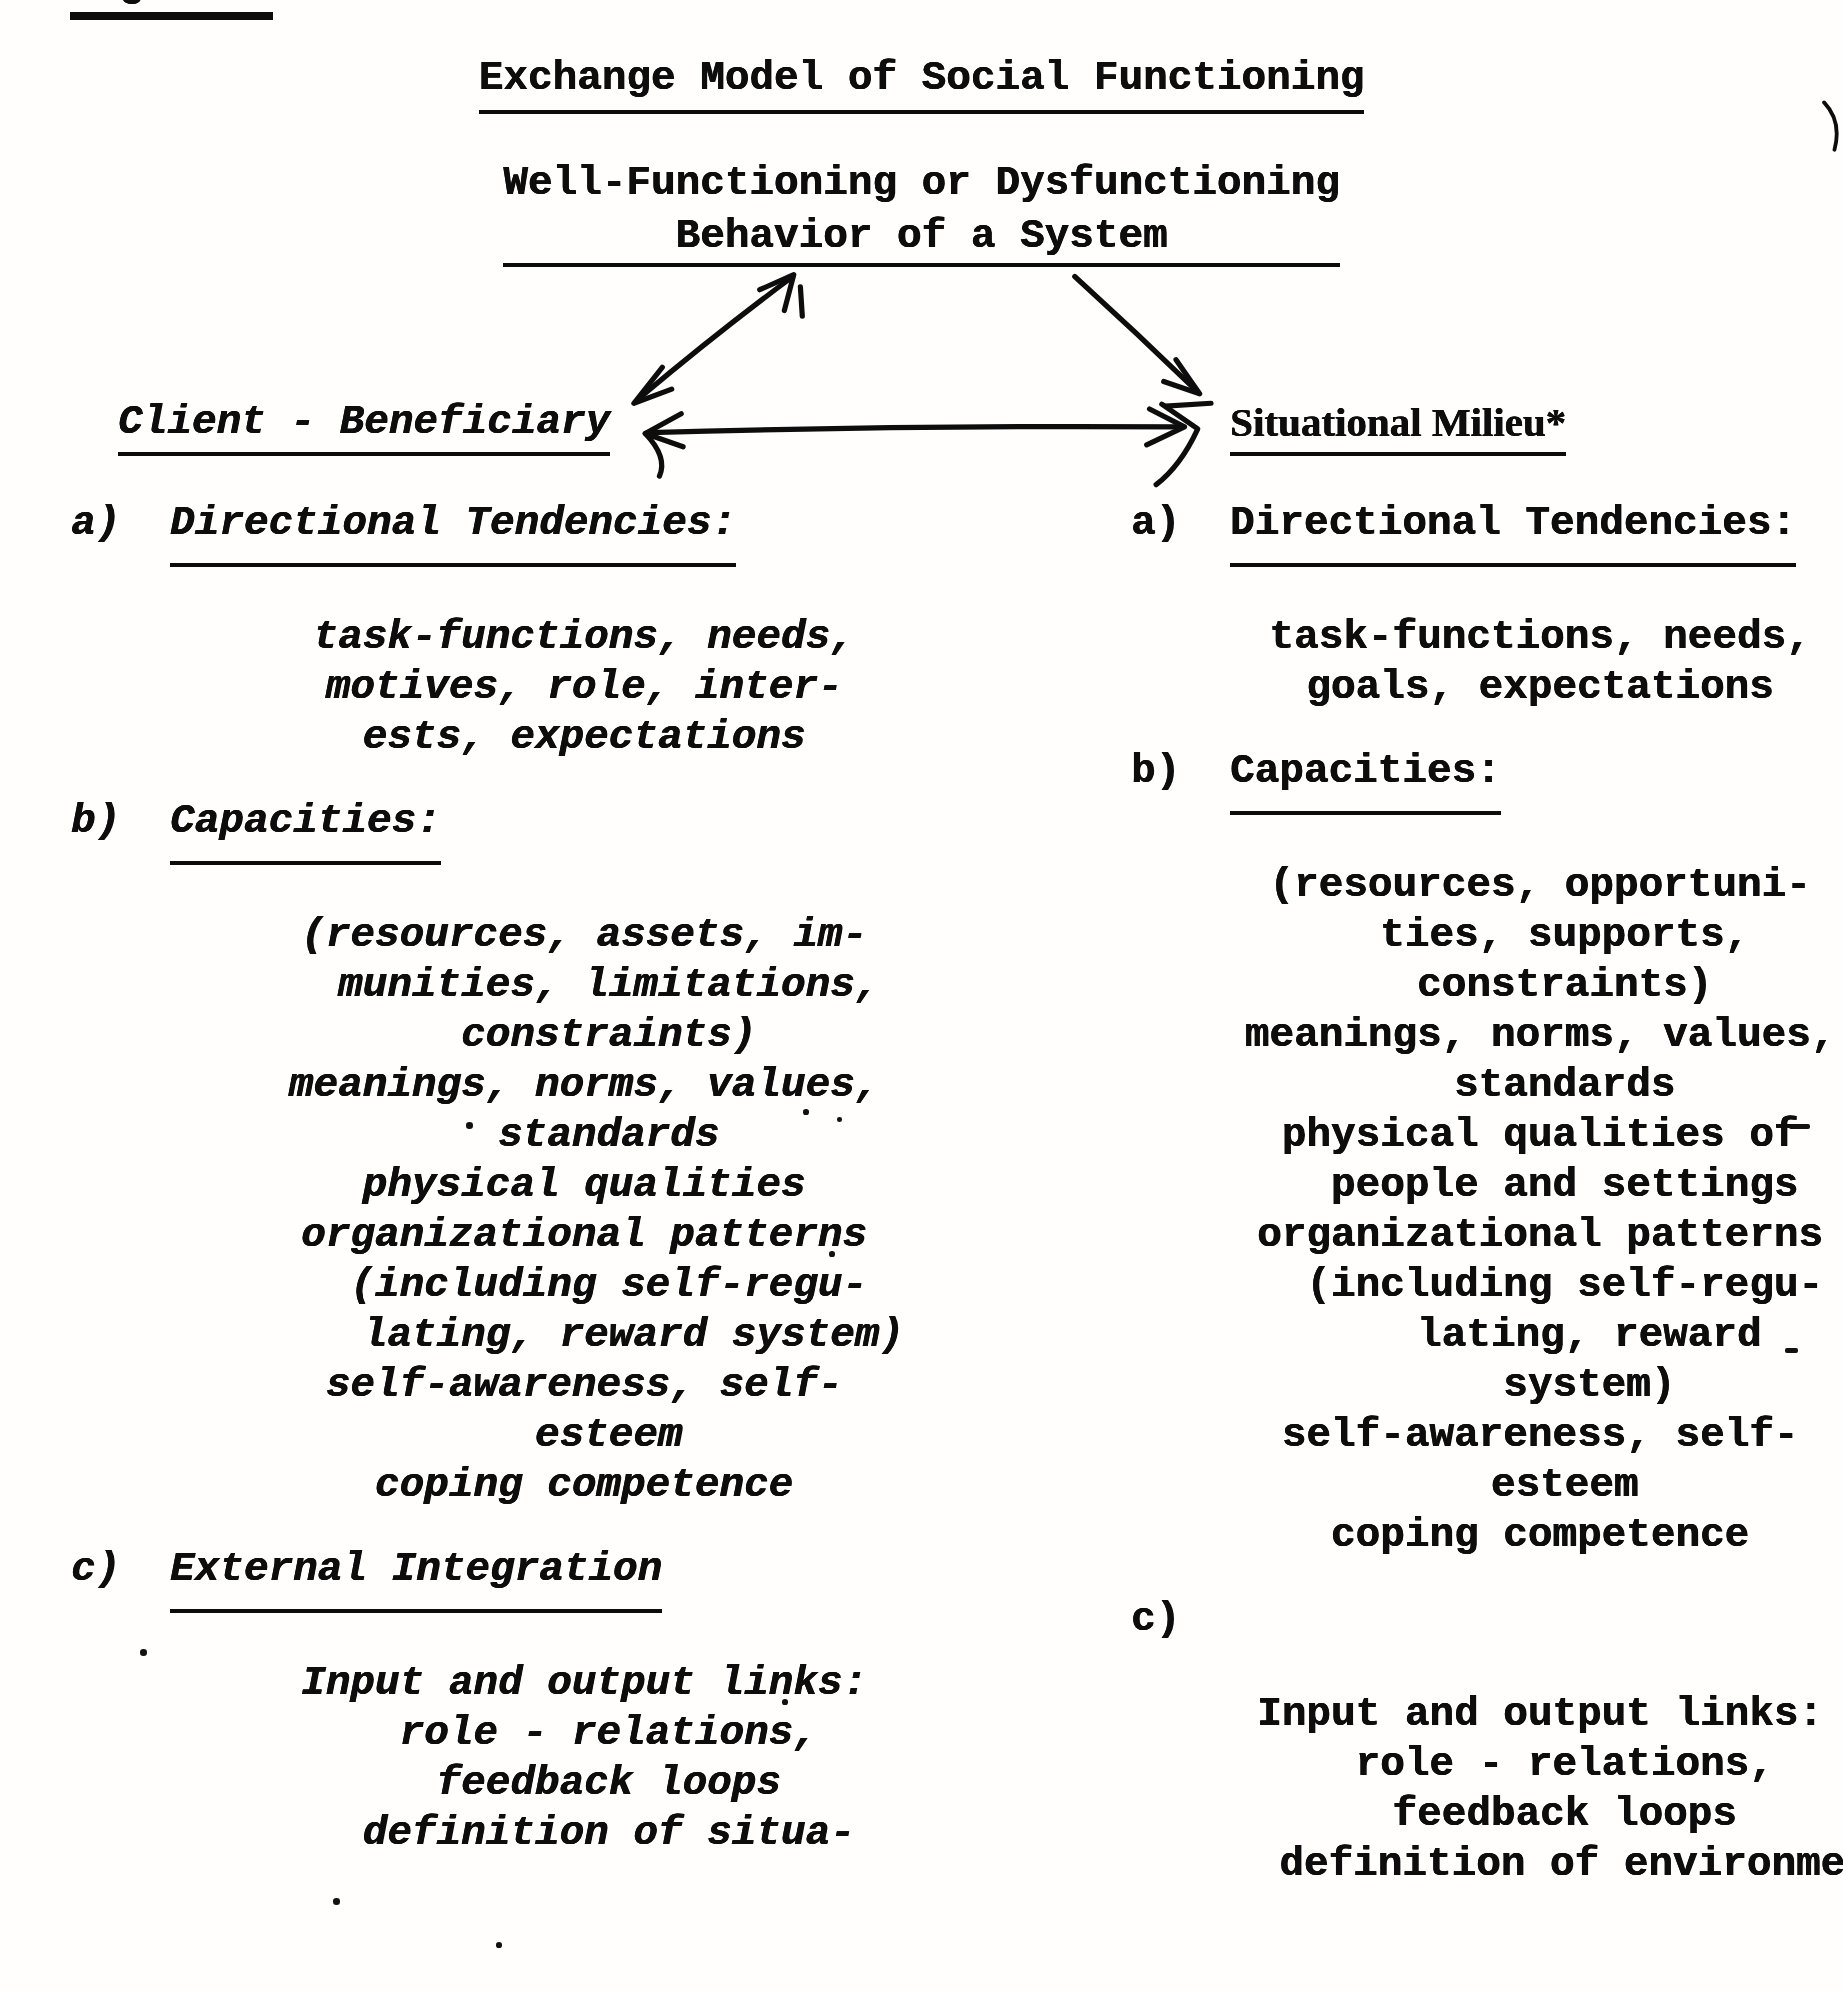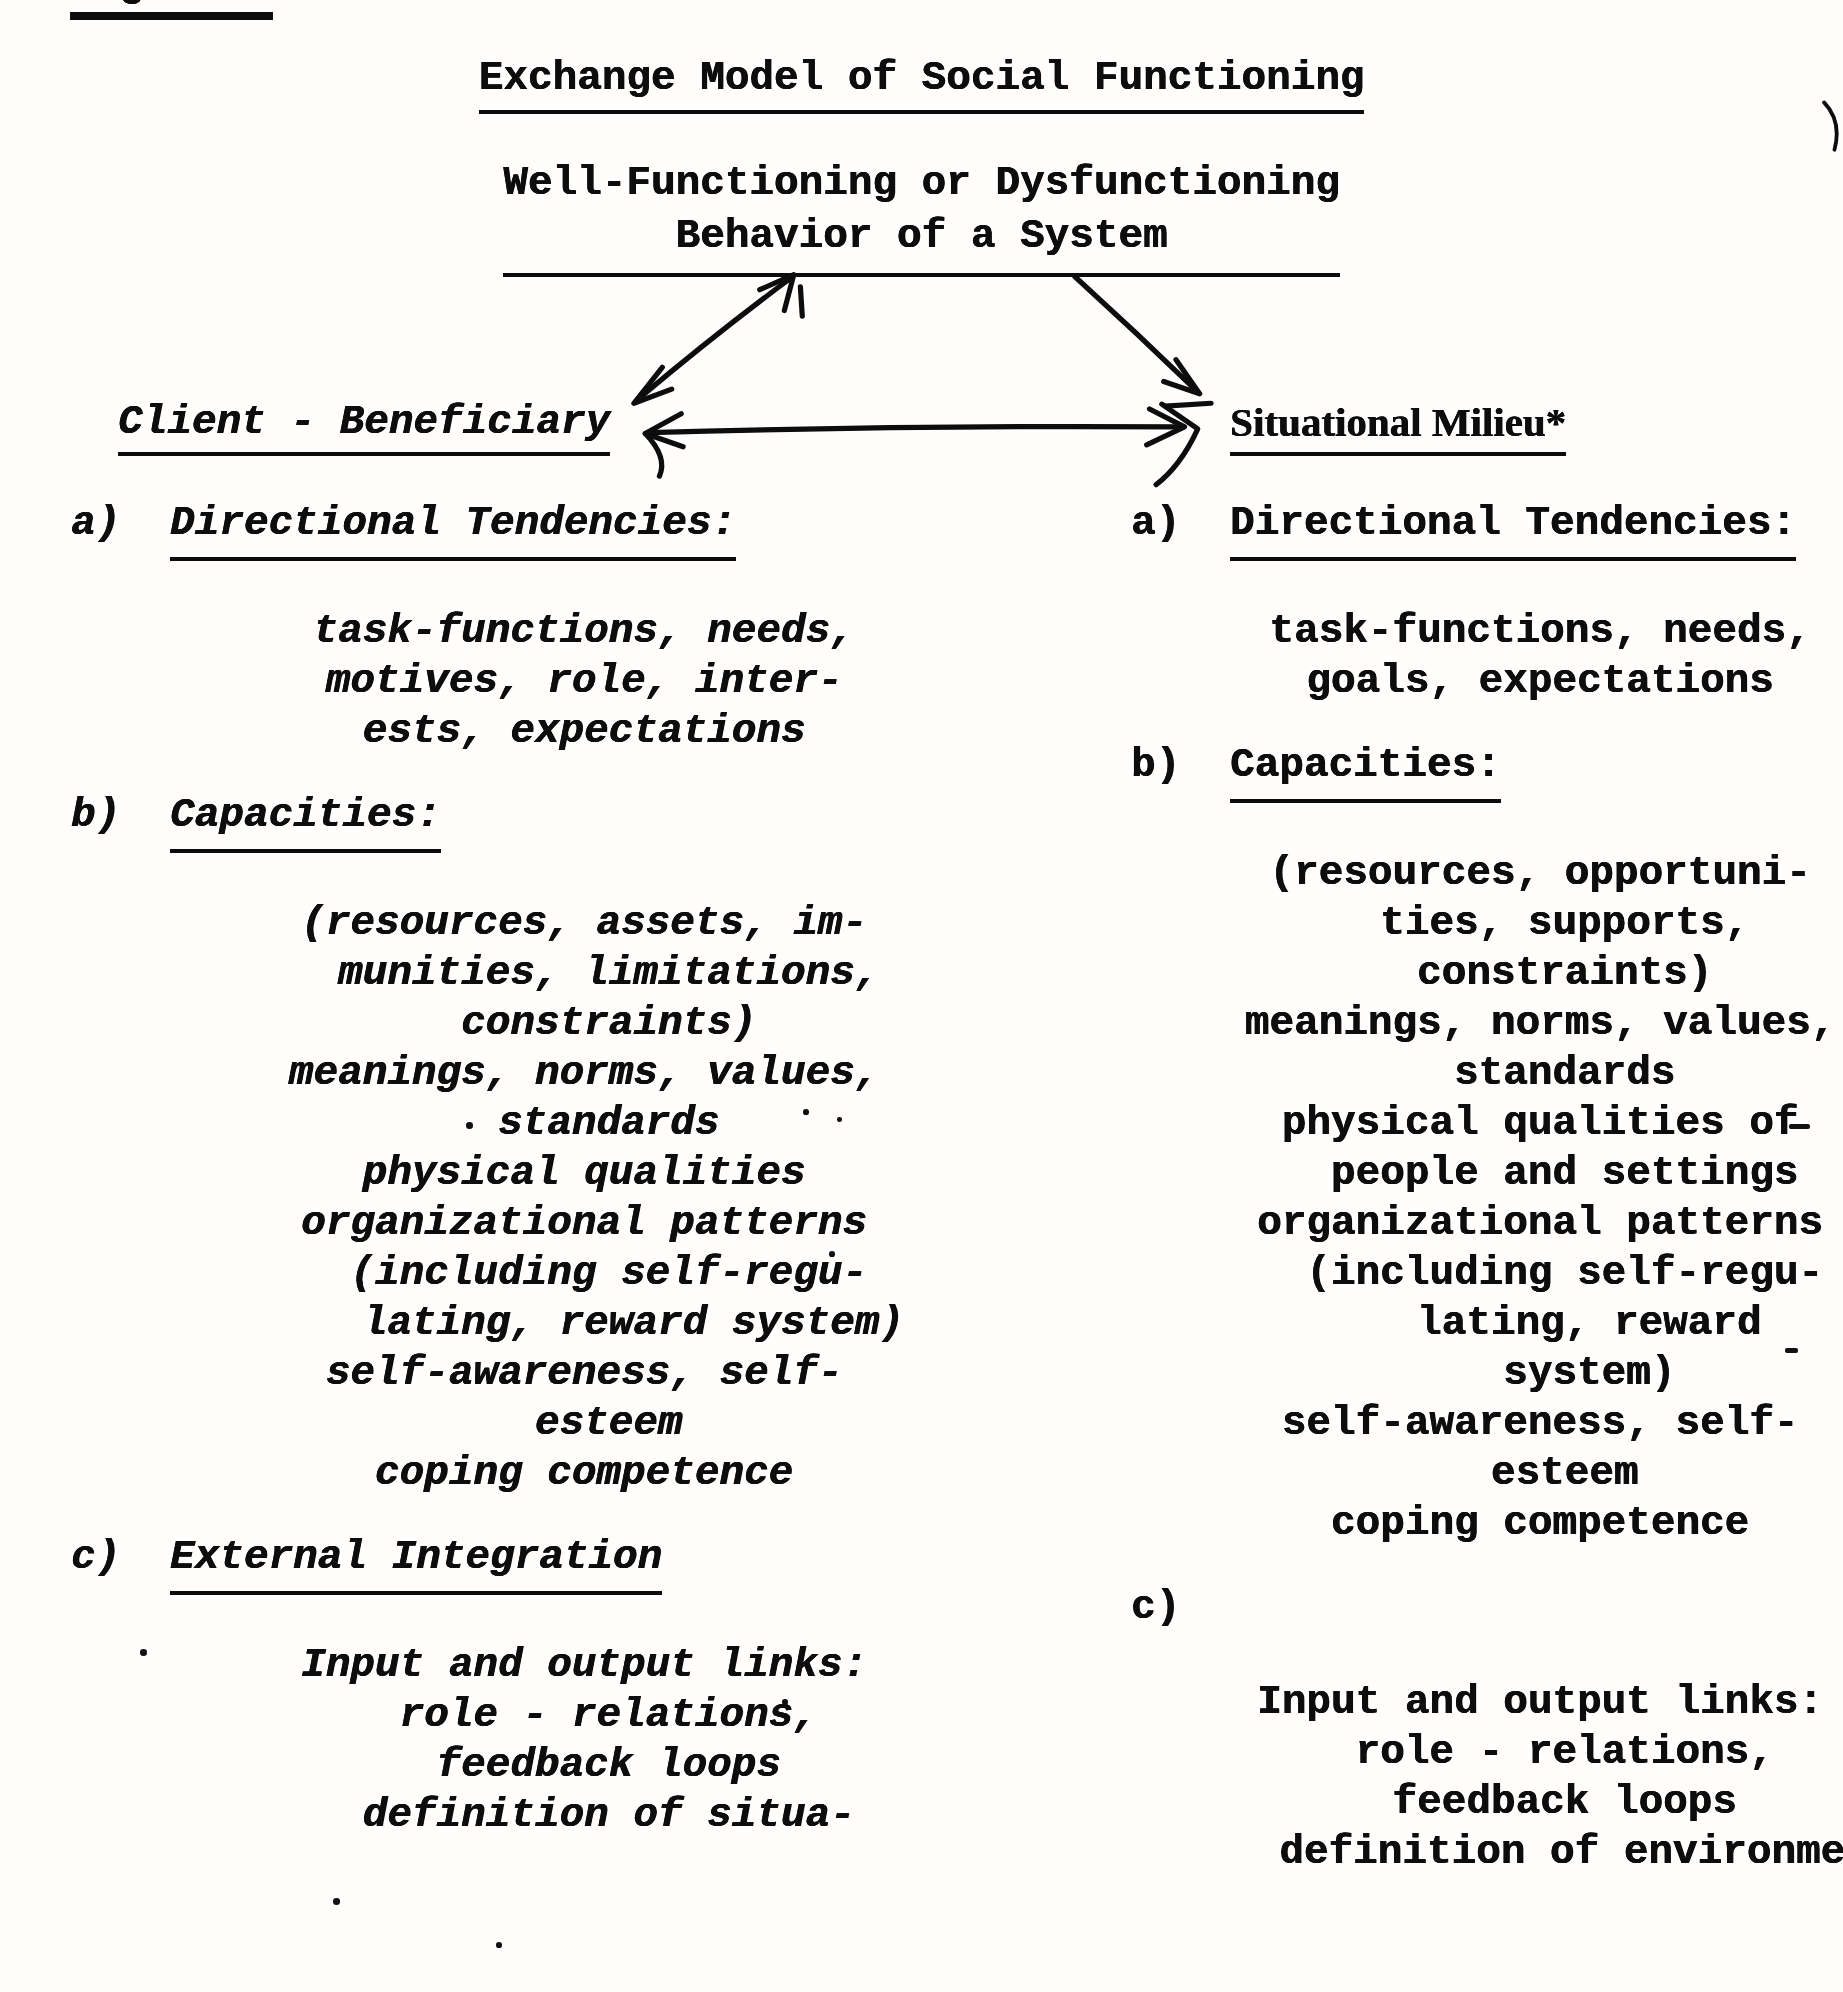--- a/index.html
+++ b/index.html
@@ -10,31 +10,31 @@
     text-shadow:0.6px 0 0 currentColor, 0 0.4px 0 currentColor;
   }
   #figure-label{
     position:absolute;left:70px;top:-40px;width:fit-content;
     border-bottom:8.5px solid #0c0c0c;padding:0 5.7px 1.9px 0;
   }
   .center-wrap{position:absolute;left:0;right:0;display:flex;justify-content:center;}
   #title-wrap{top:53px;}
   #main-title{width:fit-content;border-bottom:4.7px solid #0c0c0c;padding-bottom:6.6px;}
   #subtitle-wrap{top:157px;}
-  #subtitle{width:fit-content;text-align:center;line-height:53px;border-bottom:4.7px solid #0c0c0c;padding-bottom:10px;}
+  #subtitle{width:fit-content;text-align:center;line-height:53px;border-bottom:4.7px solid #0c0c0c;padding-bottom:0;}
   .column{position:absolute;top:397px;}
   #left-col{left:71px;width:927px;font-style:italic;}
   #right-col{left:1131px;width:719px;}
   .col-heading{width:fit-content;border-bottom:4.7px solid #0c0c0c;padding-bottom:4.7px;margin-bottom:42px;white-space:pre;}
   #left-col .col-heading{margin-left:47px;}
   #right-col .col-heading{margin-left:99px;font-family:Liberation Serif, serif;}
   .section{margin-bottom:34px;}
   .section-head{display:flex;margin-bottom:45px;}
   .marker{flex:0 0 99px;}
-  .head-text{width:fit-content;border-bottom:4.7px solid #0c0c0c;padding-bottom:9px;white-space:pre;}
+  .head-text{width:fit-content;border-bottom:4.7px solid #0c0c0c;padding-bottom:15px;white-space:pre;}
   .lines{margin-left:99px;text-align:center;}
   .line{white-space:pre;}
   svg.arrows{position:absolute;left:0;top:0;pointer-events:none;}
   .speck{position:absolute;background:#111;border-radius:50%;}
   .dash{position:absolute;background:#111;border-radius:1.9px;}
 </style>
 </head>
 <body>
 
 <div class="page">

